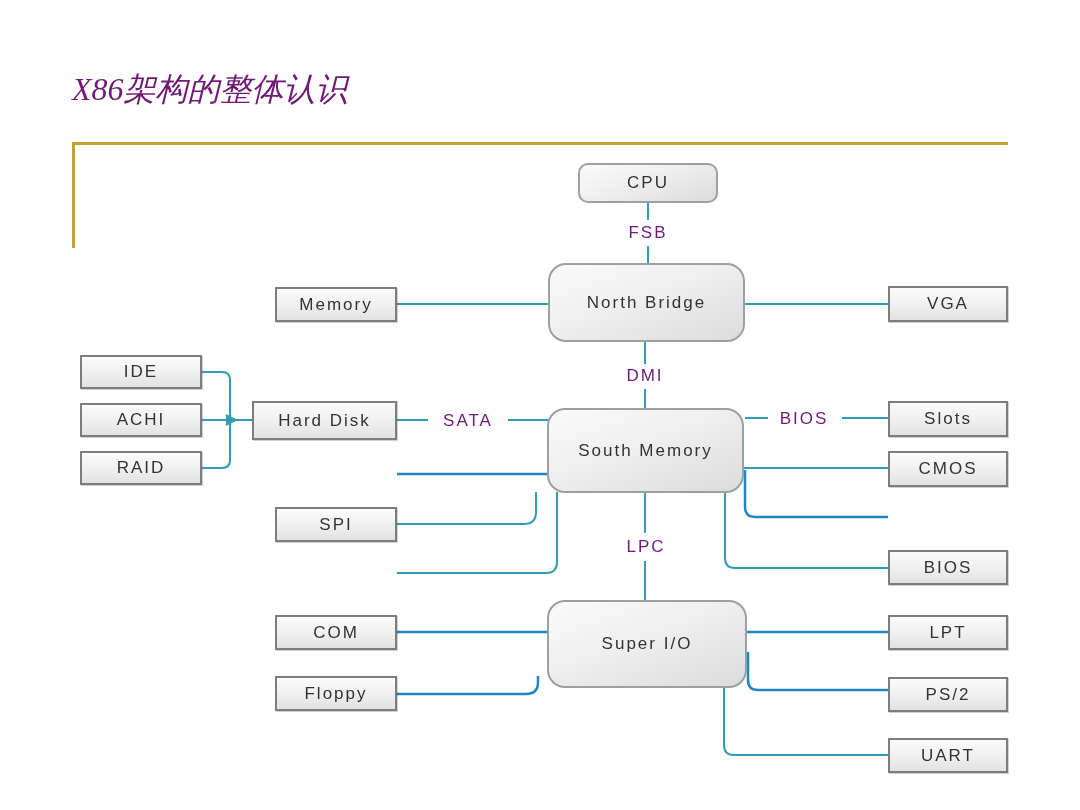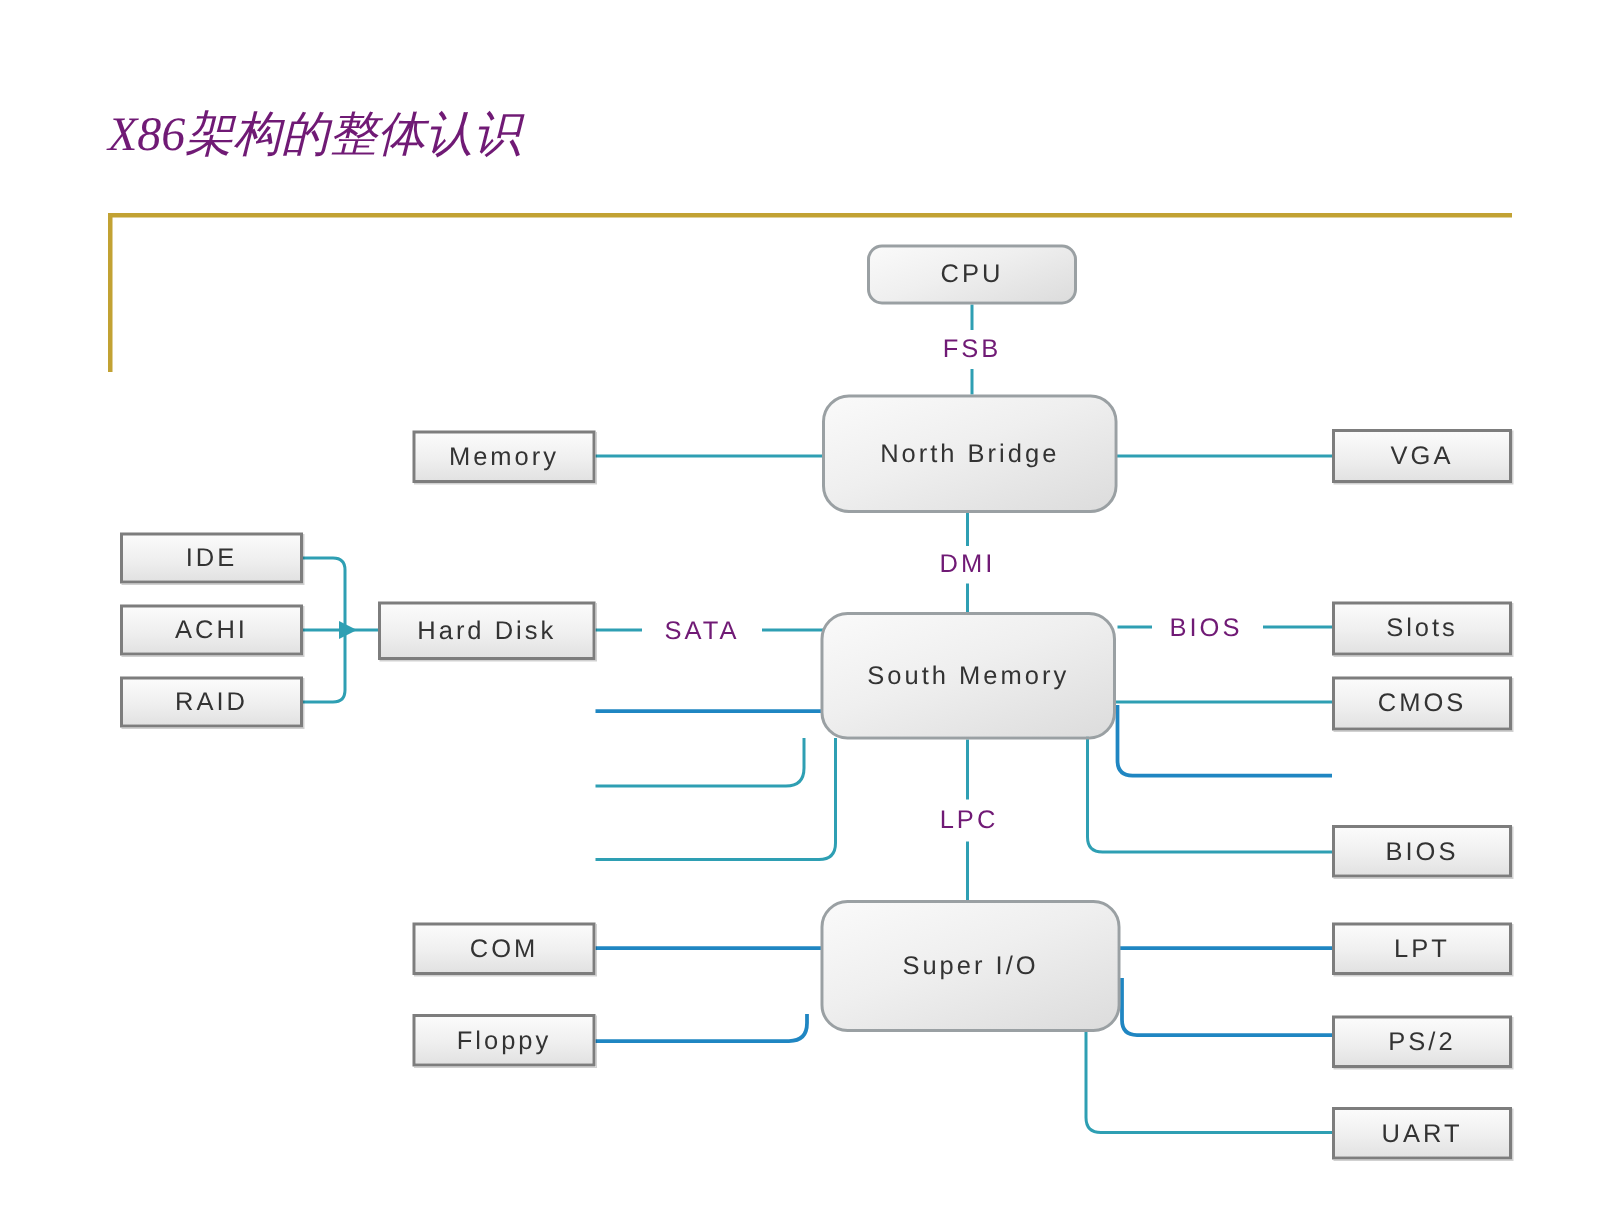--- a/index.html
+++ b/index.html
@@ -126,20 +126,21 @@
   <div class="node bridge" style="left:548px;top:263px;width:197px;height:79px">North Bridge</div>
   <div class="node bridge" style="left:547px;top:408px;width:197px;height:85px">South Memory</div>
   <div class="node bridge" style="left:547px;top:600px;width:200px;height:88px">Super I/O</div>
 
   <div class="node small" style="left:80px;top:355px;width:122px;height:34px">IDE</div>
   <div class="node small" style="left:80px;top:403px;width:122px;height:34px">ACHI</div>
   <div class="node small" style="left:80px;top:451px;width:122px;height:34px">RAID</div>
   <div class="node small" style="left:275px;top:287px;width:122px;height:35px">Memory</div>
 
   <div class="node small" style="left:252px;top:401px;width:145px;height:39px">Hard Disk</div>
+  <div class="node small" style="left:275px;top:507px;width:122px;height:35px">SPI</div>
   <div class="node small" style="left:275px;top:615px;width:122px;height:35px">COM</div>
   <div class="node small" style="left:275px;top:676px;width:122px;height:35px">Floppy</div>
 
   <div class="node small" style="left:888px;top:286px;width:120px;height:36px">VGA</div>
   <div class="node small" style="left:888px;top:451px;width:120px;height:36px">CMOS</div>
   <div class="node small" style="left:888px;top:401px;width:120px;height:36px">Slots</div>
   <div class="node small" style="left:888px;top:550px;width:120px;height:35px">BIOS</div>
   <div class="node small" style="left:888px;top:615px;width:120px;height:35px">LPT</div>
   <div class="node small" style="left:888px;top:677px;width:120px;height:35px">PS/2</div>
   <div class="node small" style="left:888px;top:738px;width:120px;height:35px">UART</div>

